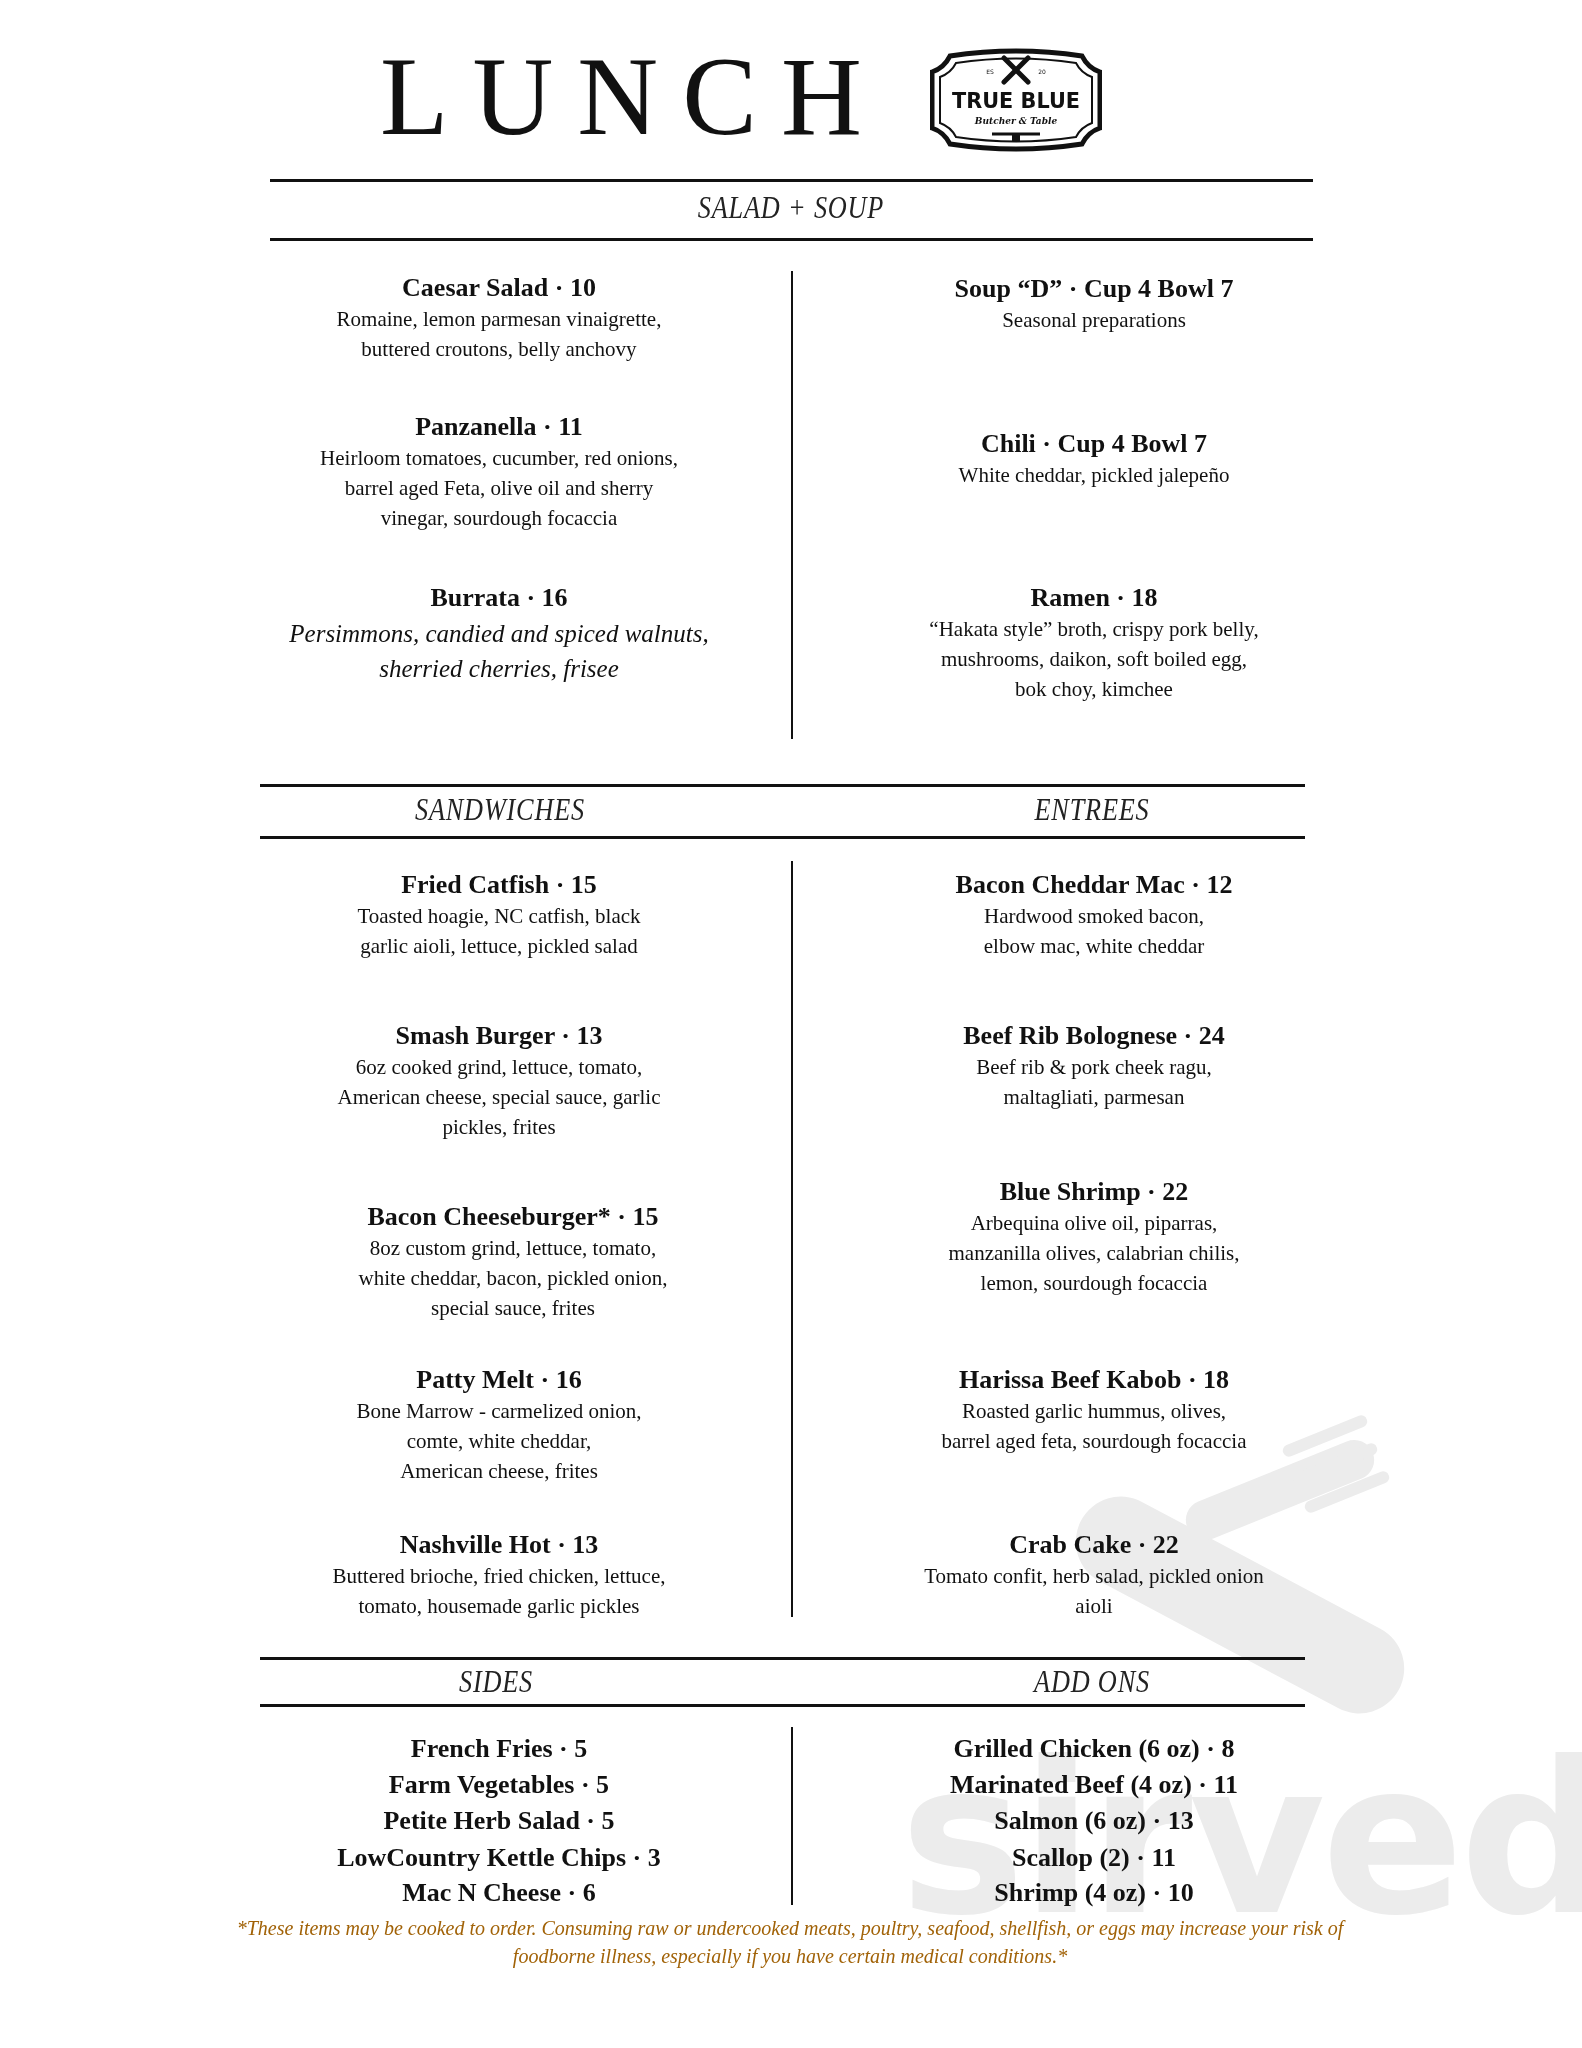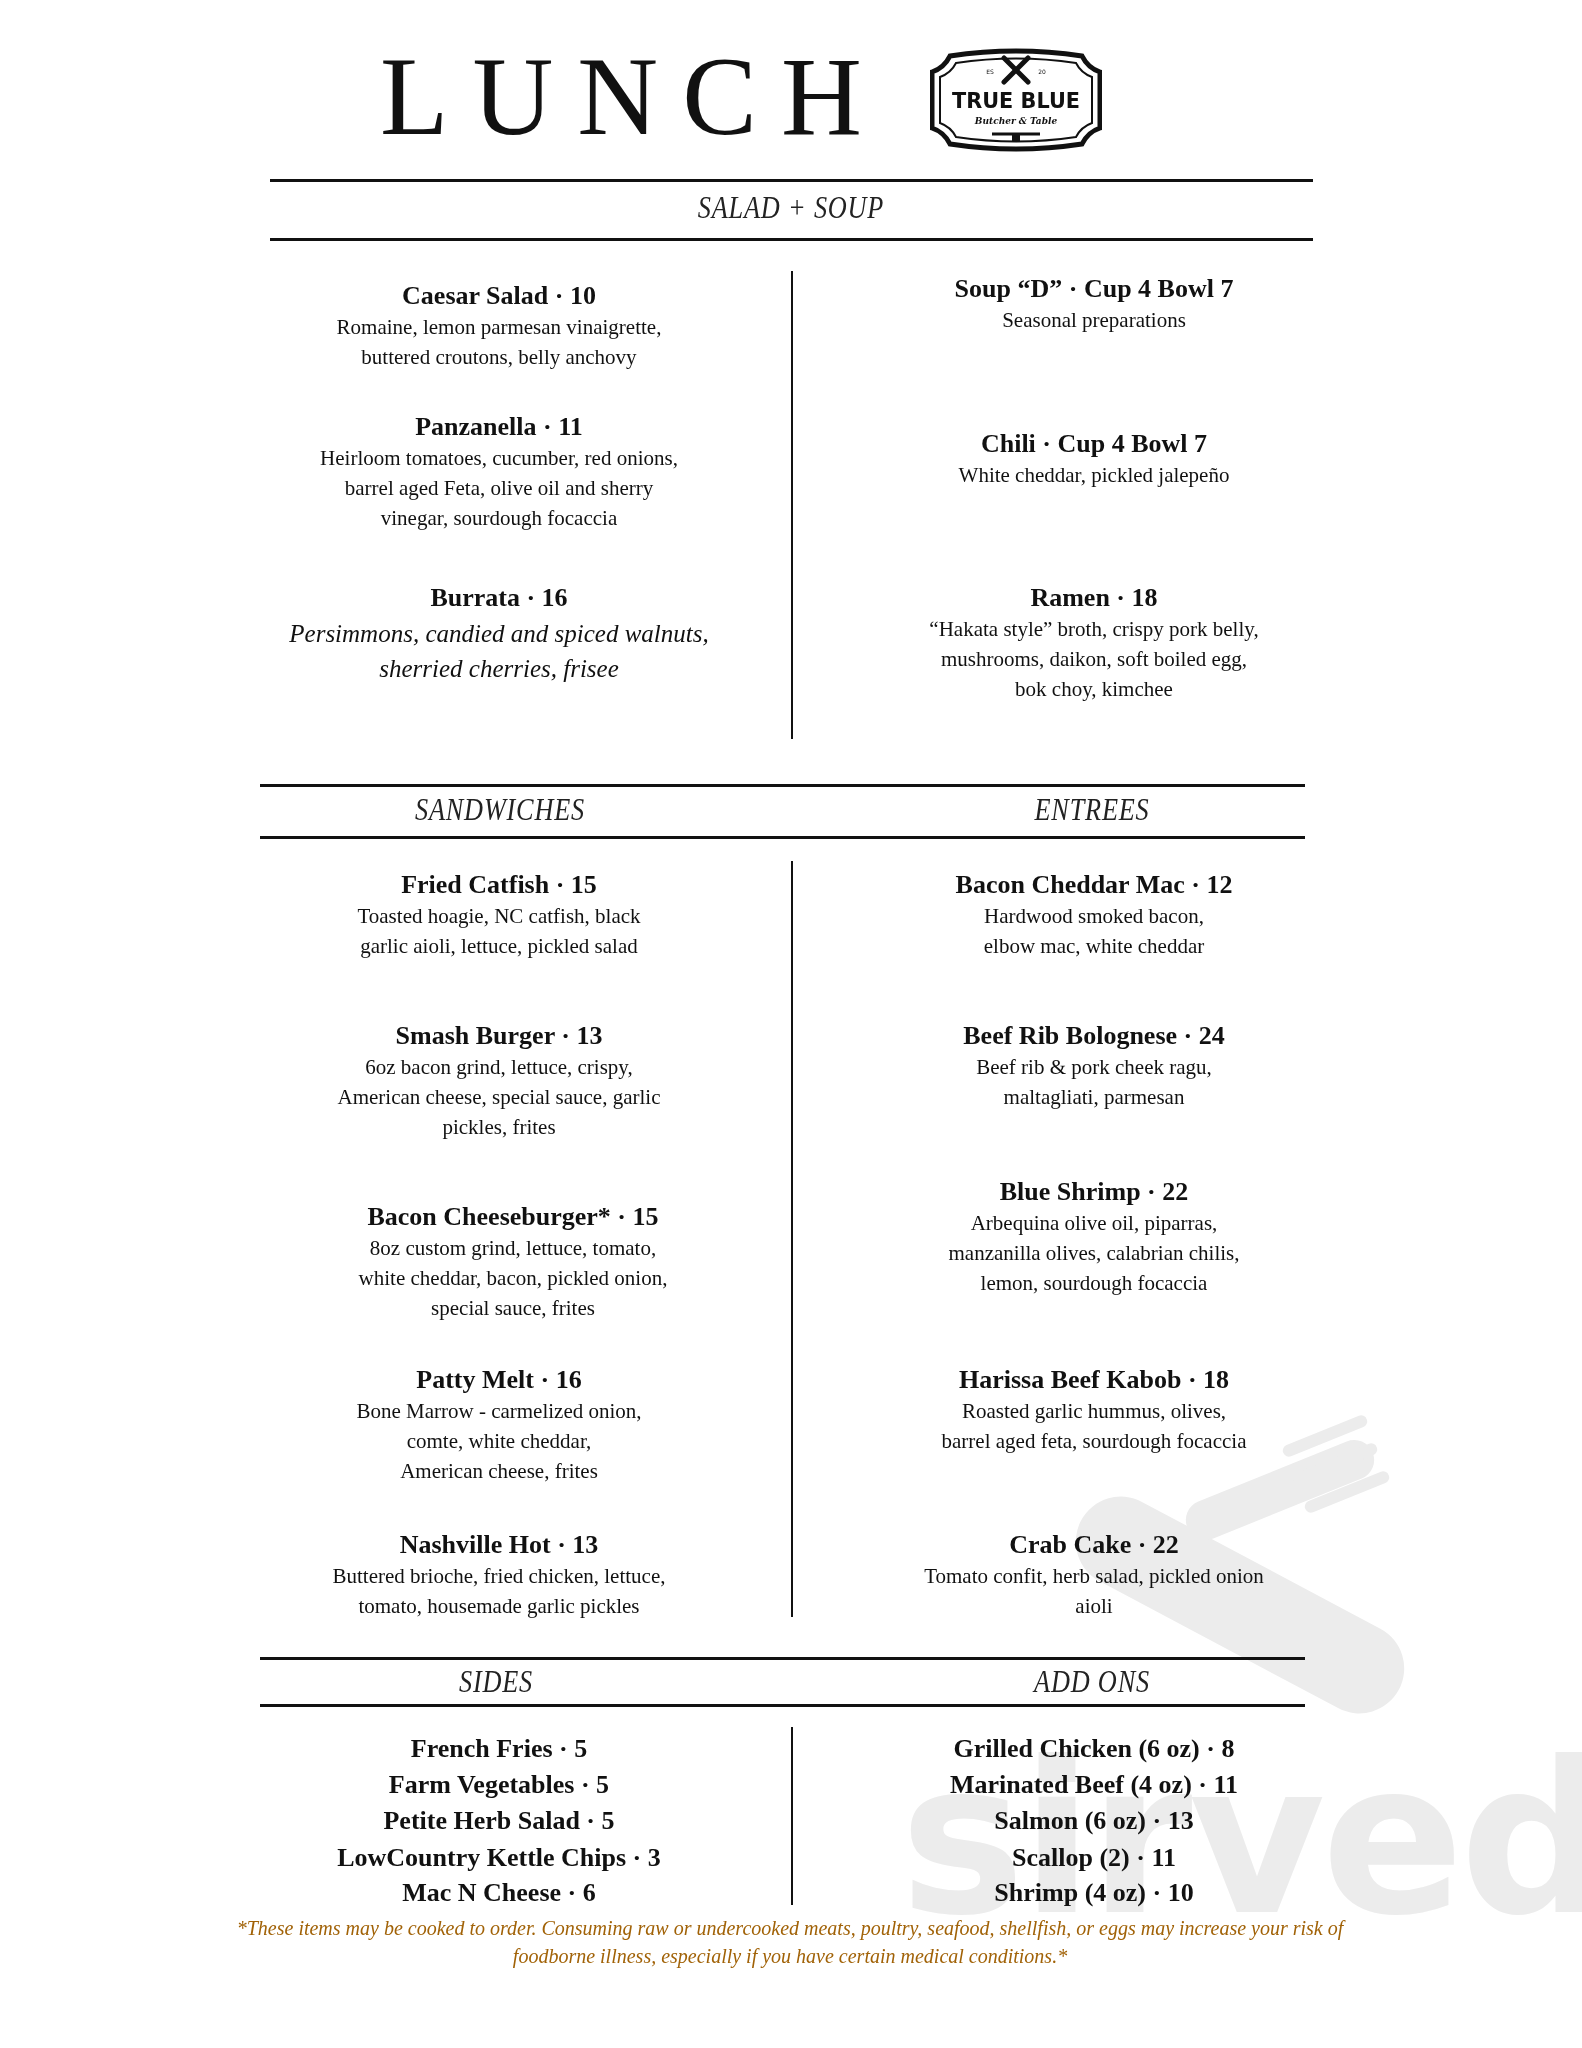--- a/index.html
+++ b/index.html
@@ -47,21 +47,21 @@
   <text x="86" y="76" font-size="9" font-style="italic" font-weight="bold" text-anchor="middle" font-family="DejaVu Serif, serif" fill="#111">Butcher &amp; Table</text>
   <line x1="62" y1="86" x2="110" y2="86" stroke="#111" stroke-width="3"></line>
   <rect x="82" y="86" width="8" height="8" fill="#111"></rect>
 </svg>
 
 <div class="hline" style="left:270px; top:179px; width:1043px;"></div>
 <div class="sec" style="left:591px; top:187px; width:400px;">SALAD + SOUP</div>
 <div class="hline" style="left:270px; top:238px; width:1043px;"></div>
 <div class="vline" style="left:791px; top:271px; height:468px;"></div>
 
-<div class="item" style="left:219px; top:280px;">
+<div class="item" style="left:219px; top:272px;">
   <div class="name">Caesar Salad · 10</div>
   <div class="desc">Romaine, lemon parmesan vinaigrette,
 buttered croutons, belly anchovy</div>
 </div>
 <div class="item" style="left:219px; top:411px;">
   <div class="name">Panzanella · 11</div>
   <div class="desc">Heirloom tomatoes, cucumber, red onions,
 barrel aged Feta, olive oil and sherry
 vinegar, sourdough focaccia</div>
 </div>
@@ -92,21 +92,21 @@
 <div class="hline" style="left:260px; top:836px; width:1045px;"></div>
 <div class="vline" style="left:791px; top:861px; height:756px;"></div>
 
 <div class="item" style="left:219px; top:869px;">
   <div class="name">Fried Catfish · 15</div>
   <div class="desc">Toasted hoagie, NC catfish, black
 garlic aioli, lettuce, pickled salad</div>
 </div>
 <div class="item" style="left:219px; top:1020px;">
   <div class="name">Smash Burger · 13</div>
-  <div class="desc">6oz bacon grind, lettuce, crispy,
+  <div class="desc">6oz cooked grind, lettuce, tomato,
 American cheese, special sauce, garlic
 pickles, frites</div>
 </div>
 <div class="item" style="left:233px; top:1201px;">
   <div class="name">Bacon Cheeseburger* · 15</div>
   <div class="desc">8oz custom grind, lettuce, tomato,
 white cheddar, bacon, pickled onion,
 special sauce, frites</div>
 </div>
 <div class="item" style="left:219px; top:1364px;">

